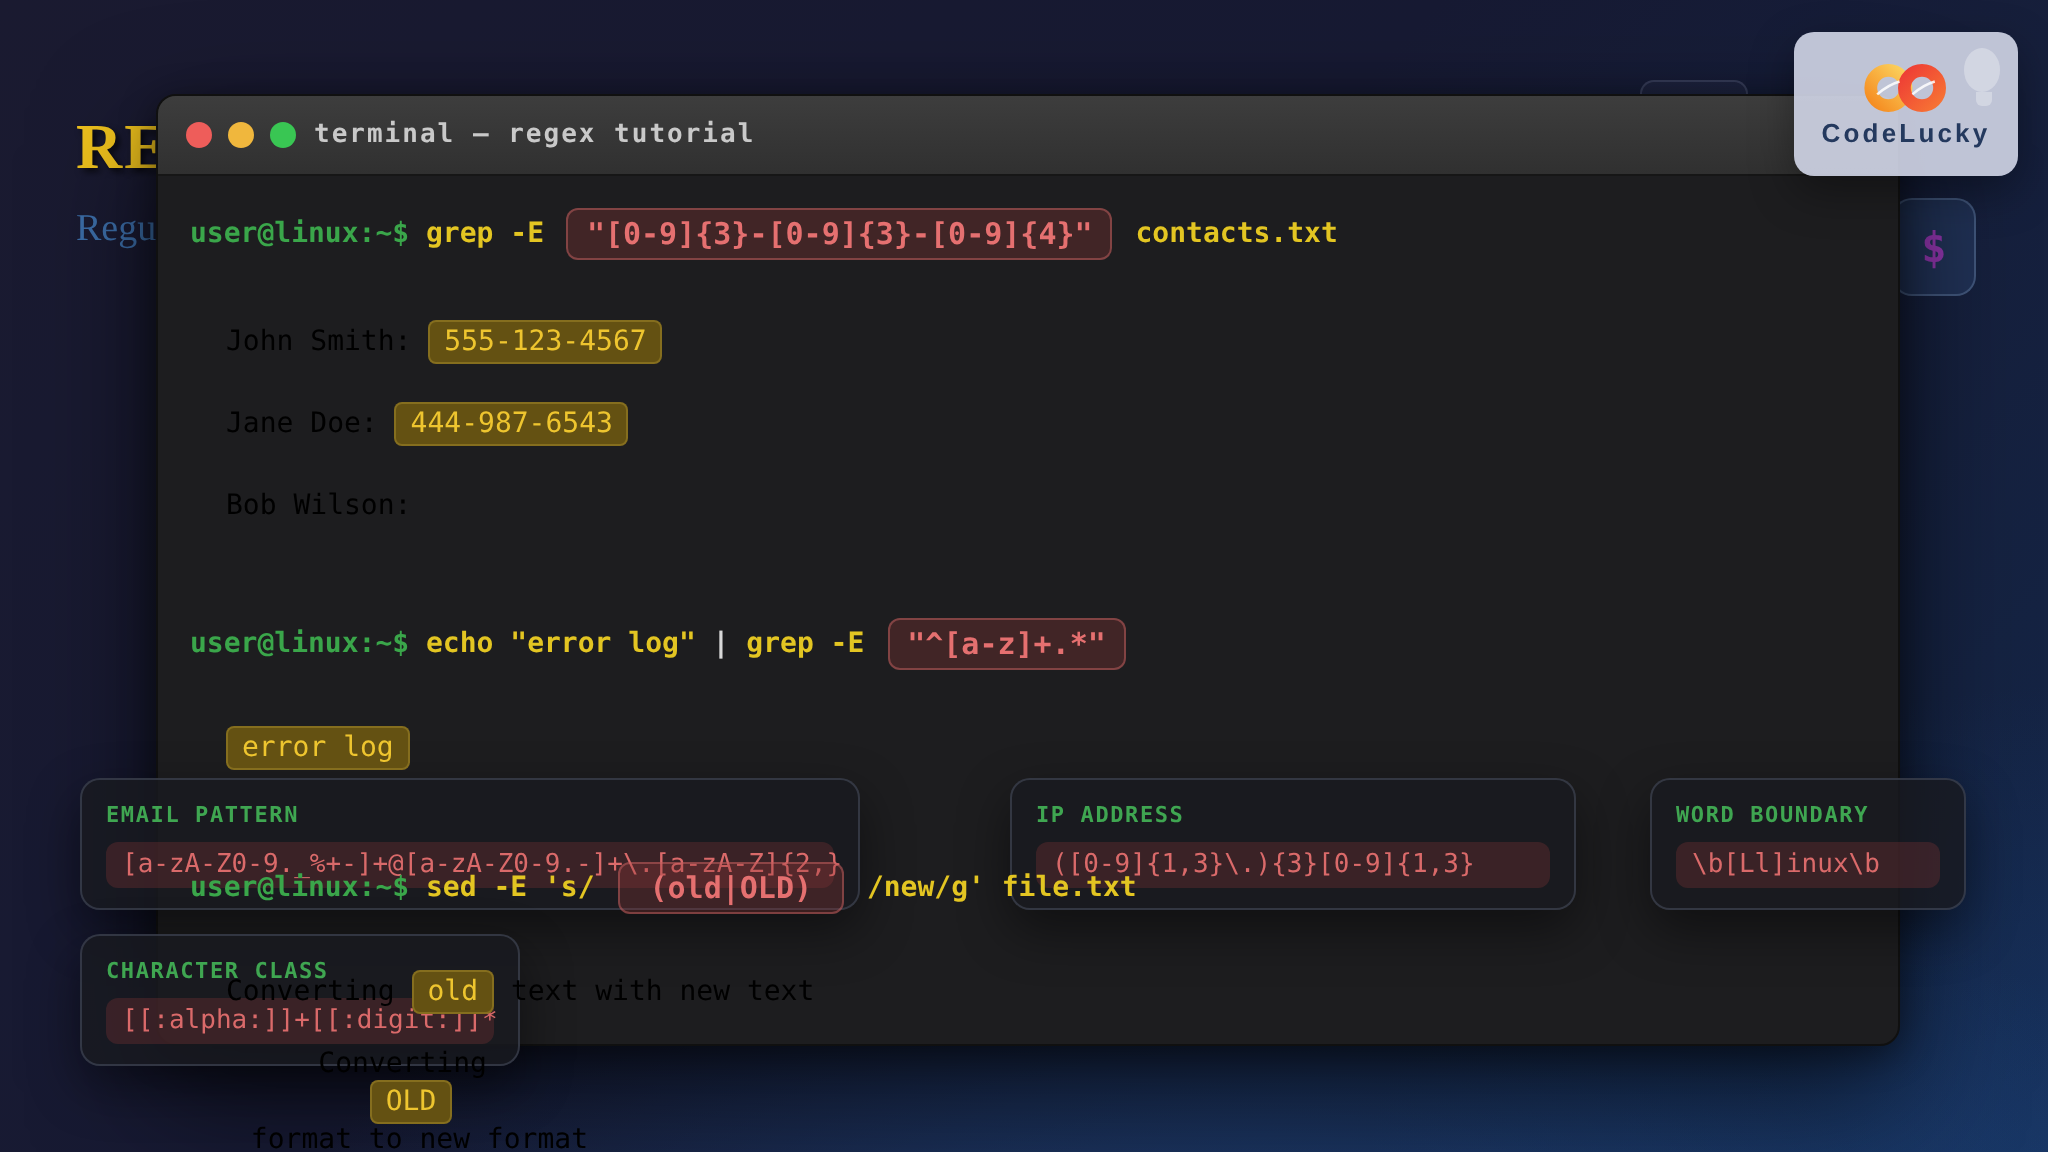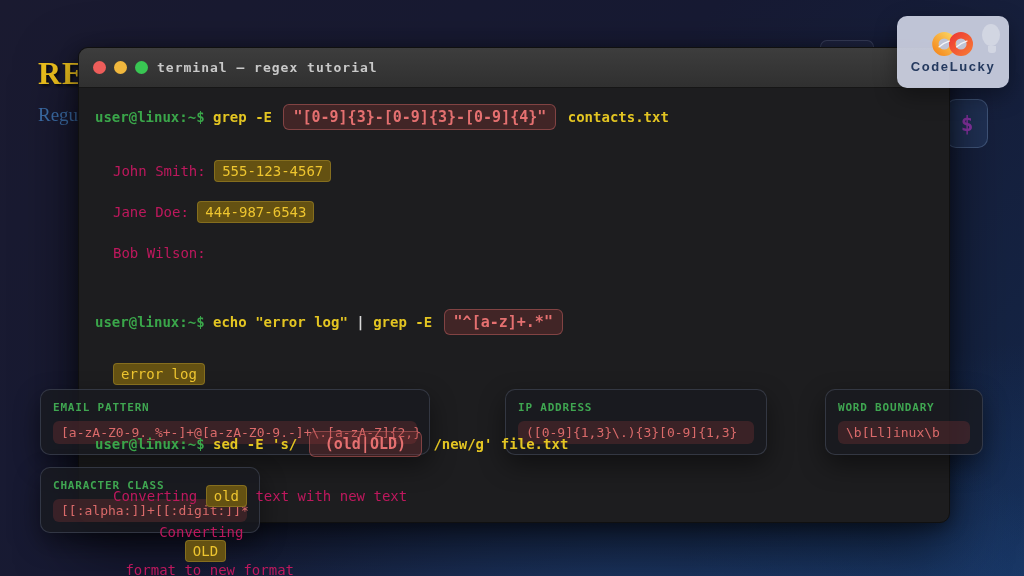--- a/index.html
+++ b/index.html
@@ -56,21 +56,21 @@
 
   
   .tline {
     position:absolute; z-index:4; display:flex; align-items:center;
     font-size:14px; white-space:pre; height:28px;
   }
   .tline span { white-space:pre; }
   .prompt { color:#3aa64a; font-weight:bold; }
   .cmd    { color:#e3c522; font-weight:bold; }
   .pipe   { color:#d8d8d8; font-weight:bold; }
-  .blue   { color:#be185d; }
+  .blue   { color:#000000; }
   .pattern-box {
     background:rgba(150,55,55,0.30); border:1px solid rgba(210,105,105,0.45);
     border-radius:6px; color:#e57070; font-weight:bold; font-size:15px;
     padding:3px 9px; margin:0 3px;
   }
   .pattern-box.wide { padding:3px 15px; }
   .match {
     background:#645112; border:1px solid rgba(160,135,40,0.55); border-radius:4px;
     color:#eec52f; padding:2px 7px;
   }
@@ -84,21 +84,21 @@
   }
   .card-title {
     color:#3fa651; font-size:11px; font-weight:bold; letter-spacing:0.8px; white-space:pre;
   }
   .card-pattern {
     margin-top:7px; display:block;
     background:rgba(130,52,52,0.32); border-radius:6px;
     color:#da6a6a; font-size:13px; padding:4px 8px; white-space:pre;
   }
   .card-email { left:40px;  top:389px; width:390px; }
-  .card-ip    { left:505px; top:389px; width:262px; }
+  .card-ip    { left:505px; top:389px; width:283px; }
   .card-word  { left:825px; top:389px; width:158px; }
   .card-char  { left:40px;  top:467px; width:220px; }
 
   
   .badge {
     position:absolute; left:897px; top:16px; width:112px; height:72px; z-index:5;
     background:rgba(206,211,228,0.92); border-radius:10px;
     box-shadow:0 8px 22px rgba(0,0,0,0.35);
     display:flex; flex-direction:column; align-items:center; justify-content:center;
   }

